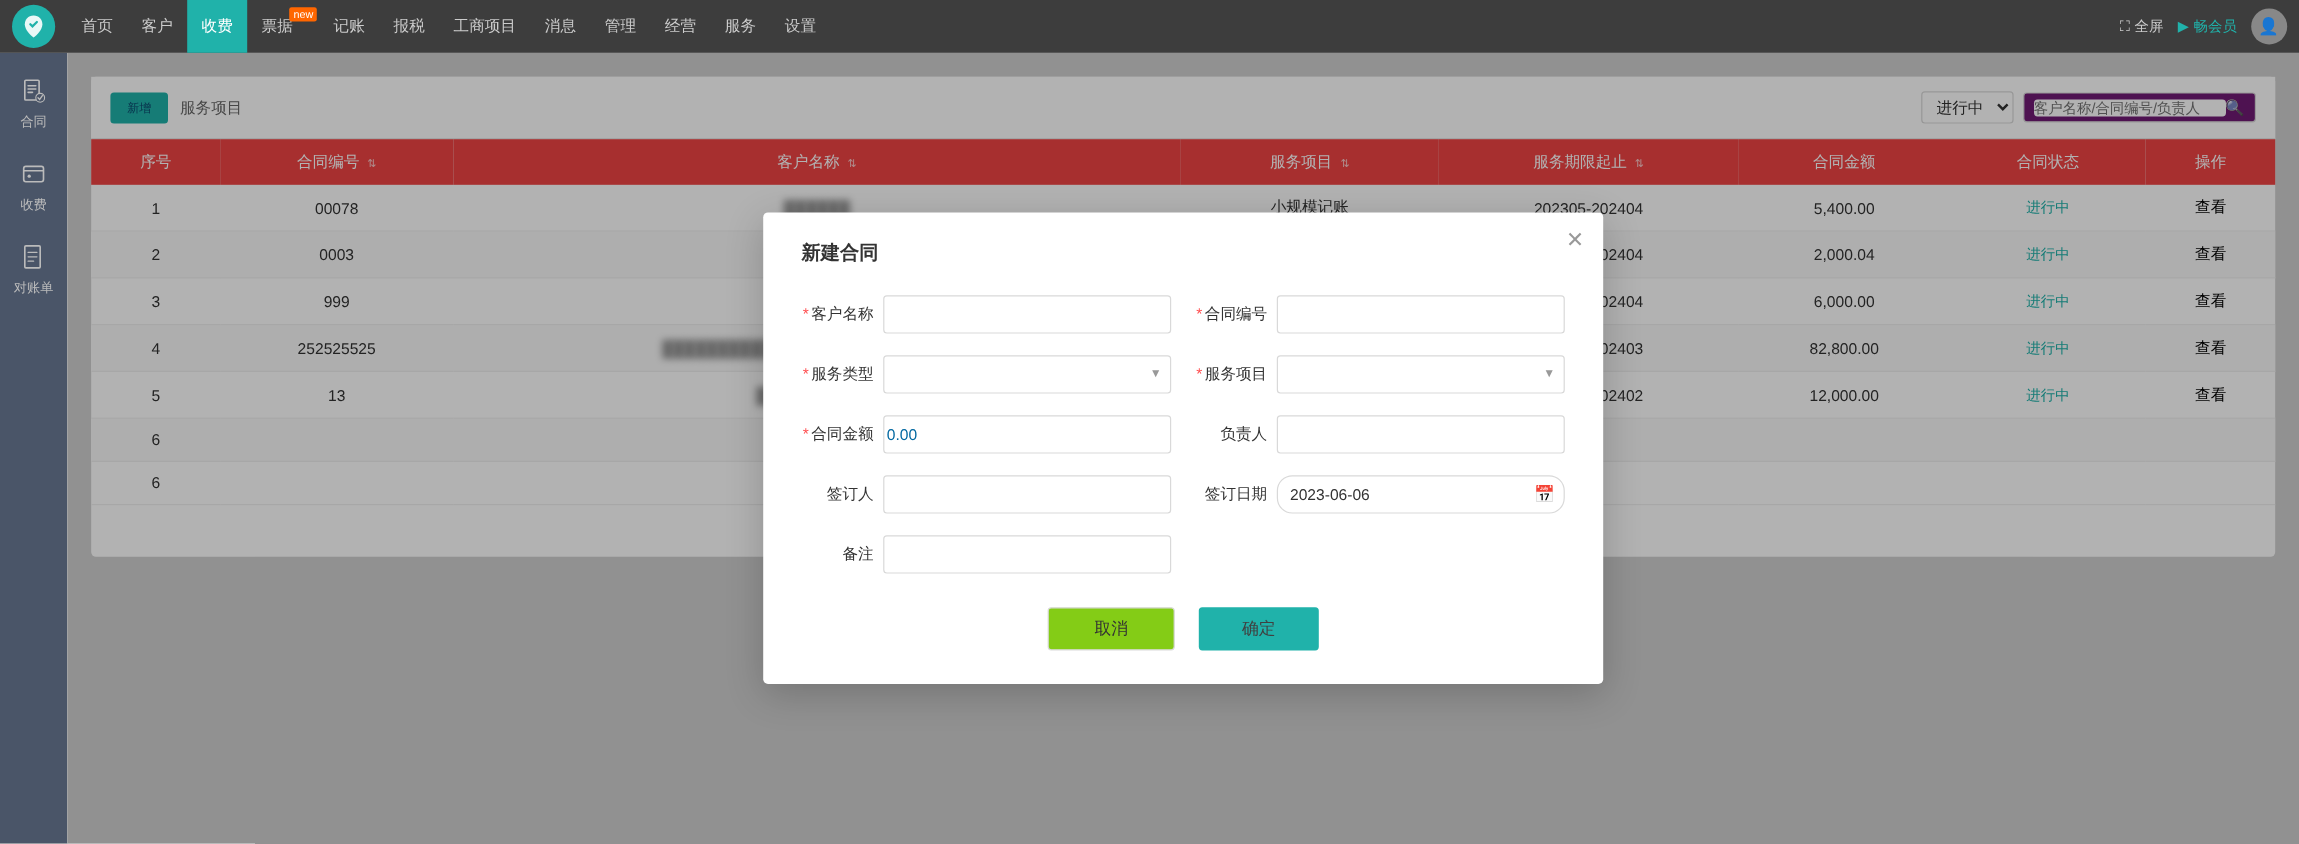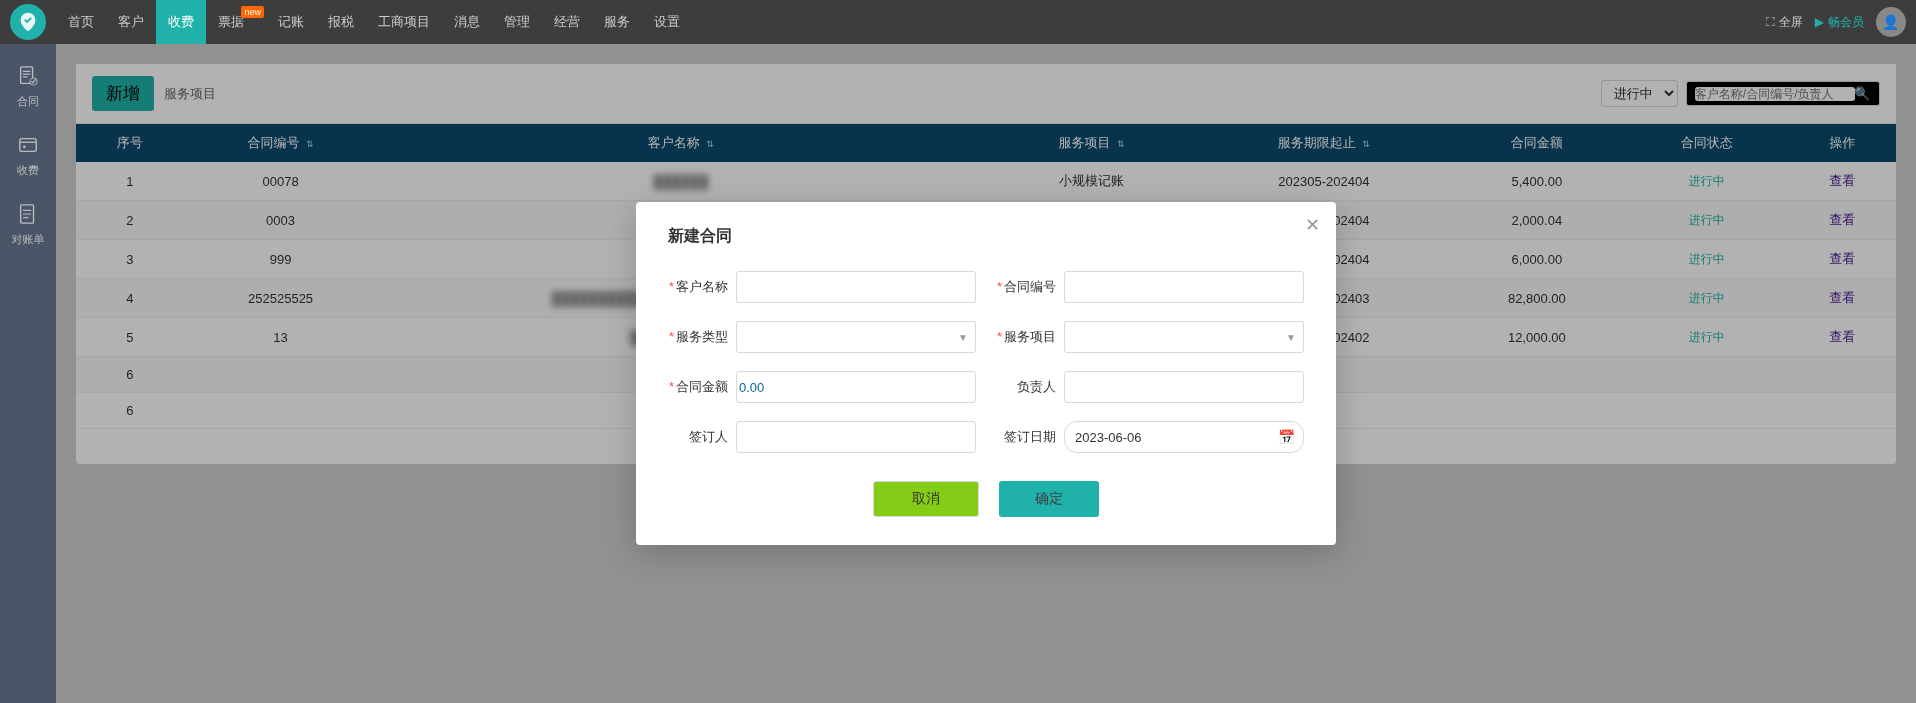--- a/index.html
+++ b/index.html
@@ -71,56 +71,56 @@
       background: #fff; border-radius: 4px; padding: 0;
       min-height: 400px;
     }
 
     
     .toolbar {
       display: flex; align-items: center; padding: 12px 16px; gap: 10px;
       background: #fff; border-bottom: 1px solid #e8e8e8;
     }
     .btn-new {
-      background: #20b2aa; color: #000000; border: none;
-      padding: 6px 14px; border-radius: 3px; cursor: pointer; font-size: 17px;
+      background: #20b2aa; color: #0c4a6e; border: none;
+      padding: 6px 14px; border-radius: 3px; cursor: pointer; font-size: 10px;
     }
     .toolbar-label { color: #666; font-size: 13px; }
 
     .toolbar-right { margin-left: auto; display: flex; align-items: center; gap: 8px; }
     .status-select {
       border: 1px solid #d9d9d9; padding: 4px 8px; border-radius: 3px;
       color: #333; font-size: 13px; background: #fff; cursor: pointer;
     }
     .search-box {
       display: flex; align-items: center; border: 1px solid #d9d9d9;
-      border-radius: 3px; padding: 4px 8px; background: #000000;
+      border-radius: 3px; padding: 4px 8px; background: #701a75;
     }
     .search-box input {
       border: none; outline: none; font-size: 12px; color: #999; width: 160px;
     }
 
     
     .table-container { padding: 0; }
     table { width: 100%; border-collapse: collapse; }
-    thead tr { background: #0c4a6e; }
+    thead tr { background: #ef4444; }
     thead th {
       color: #fff; padding: 10px 12px; font-size: 13px;
       font-weight: normal; text-align: center; white-space: nowrap;
     }
     tbody tr:nth-child(even) { background: #f9f9f9; }
     tbody td {
       padding: 10px 12px; font-size: 13px; color: #333;
       text-align: center; border-bottom: 1px solid #f0f0f0;
     }
     .td-blurred { color: transparent; text-shadow: 0 0 6px rgba(0,0,0,0.4); }
     .status-badge {
       color: #20b2aa; font-size: 12px;
     }
-    .action-link { color: #4c1d95; cursor: pointer; text-decoration: none; }
+    .action-link { color: #000000; cursor: pointer; text-decoration: none; }
 
     
     .modal-overlay {
       position: absolute; top: 0; left: 0; right: 0; bottom: 0;
       background: rgba(0,0,0,0.3); z-index: 200;
       display: flex; align-items: center; justify-content: center;
     }
     .modal {
       background: #fff; border-radius: 4px; width: 700px;
       box-shadow: 0 8px 32px rgba(0,0,0,0.2); position: relative;
@@ -437,20 +437,27 @@
           </div>
           <div class="form-group">
             <label class="form-label">签订日期</label>
             <div class="date-input-wrapper">
               <input type="text" class="date-input" value="2023-06-06" style="">
               <span class="date-icon">📅</span>
             </div>
           </div>
         </div>
 
+        <div class="form-row">
+          <div class="form-group">
+            <label class="form-label">备注</label>
+            <input type="text" class="form-input" style="flex: 1 1 0%;">
+          </div>
+          <div style="flex:1;"></div>
+        </div>
 
         <div class="modal-footer">
           <button class="btn-cancel">取消</button>
           <button class="btn-confirm">确定</button>
         </div>
       </div>
     </div>
 
   </div>
 </div>

